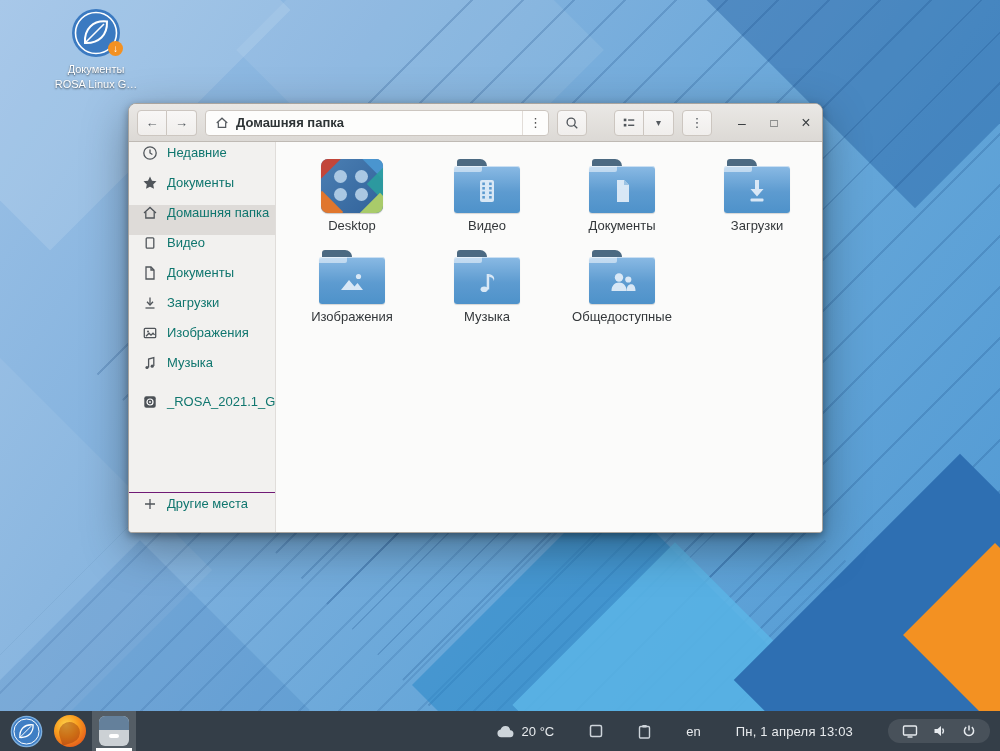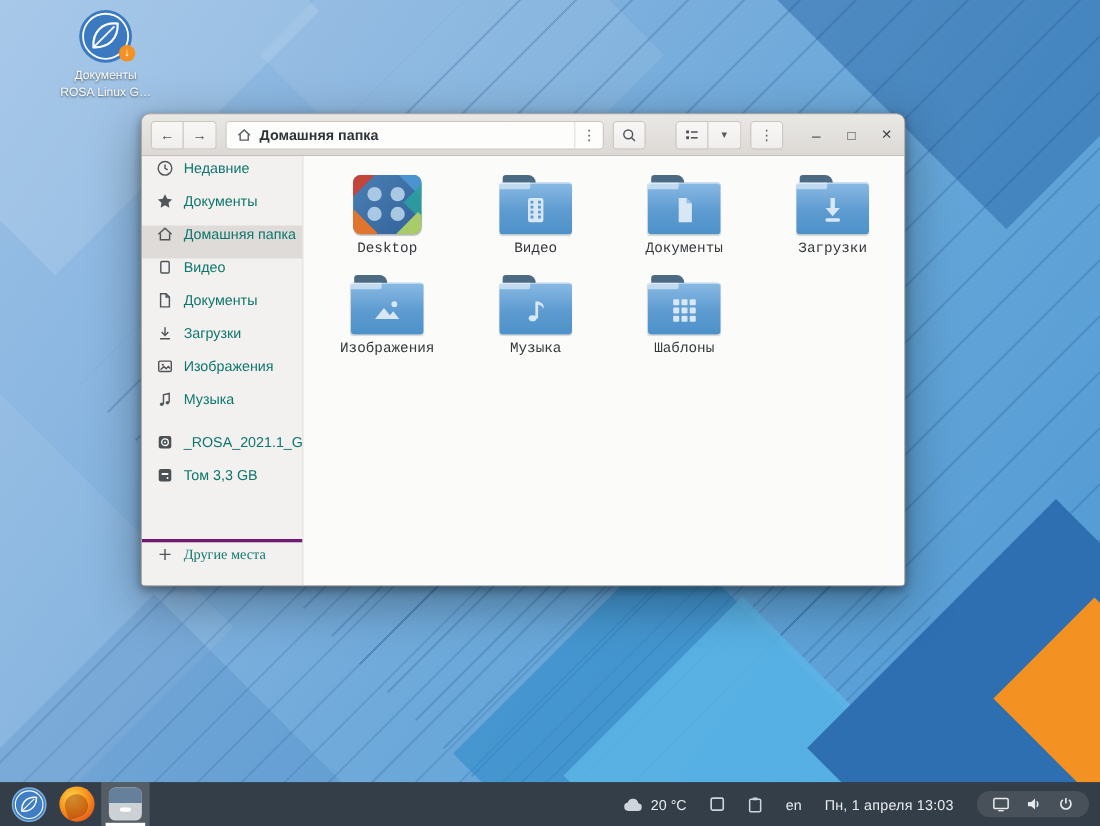--- a/index.html
+++ b/index.html
@@ -62,27 +62,27 @@
   .spacer { flex:1; }
 
   .win-body { flex:1; display:flex; min-height:0; }
   .sidebar { width:147px; flex:0 0 147px; background:#f2f1ef; border-right:1px solid #e0ddda;
     display:flex; flex-direction:column; padding-top:3px; overflow:hidden; }
   .side-row { height:30px; display:flex; align-items:flex-start; gap:9px; padding:0 8px 0 13px;
     font-size:13px; color:#0f766e; cursor:pointer; white-space:nowrap; }
   .side-row.selected { background:#dedbd8; }
   .side-row .ic { width:16px; height:16px; flex:0 0 16px; display:flex; }
   .side-devices { margin-top:9px; }
-  .side-bottom { margin-top:auto; border-top:3px solid #701a75; padding:3px 0 6px;font-family:Liberation Serif, serif; }
+  .side-bottom { margin-top:auto; border-top:1px solid #701a75; padding:3px 0 6px; }
   .side-row .ic svg { width:16px; height:16px; }
 
   .content { flex:1; background:#fbfbfa; padding:13px 0 0 17px; }
   .file-grid { display:grid; grid-template-columns:repeat(4,118px); column-gap:17px; row-gap:9px; }
   .file-item { display:flex; flex-direction:column; align-items:center; cursor:pointer; padding:4px 0; }
-  .file-item .lbl { margin-top:5px; font-size:13px; color:#33373a; text-align:center;font-family:Liberation Mono, monospace; }
+  .file-item .lbl { margin-top:5px; font-size:13px; color:#33373a; text-align:center; }
 
   
   .folder { position:relative; width:66px; height:54px; }
   .folder .tab { position:absolute; top:0; left:3px; width:30px; height:15px;
     background:#4c6a82; border-radius:3px 7px 0 0; }
   .folder .fbody { position:absolute; top:7px; left:0; right:0; bottom:0;
     background:linear-gradient(180deg,#8abae4 0%,#5d9bd0 55%,#4e92ca 100%);
     border-radius:3px; box-shadow:inset 0 1px 0 rgba(255,255,255,.55), 0 1px 1px rgba(0,0,0,.15); }
   .folder .fbody::before { content:""; position:absolute; top:0; left:0; width:28px; height:6px;
     background:rgba(255,255,255,.5); border-radius:3px 0 2px 0; }
@@ -102,21 +102,21 @@
     background:rgba(176,204,230,.95); }
 
   
   .taskbar { position:absolute; left:0; bottom:0; width:1000px; height:40px; background:#343e48;
     display:flex; align-items:center; padding:0 10px 0 4px; color:#e8ebee; }
   .task-app { position:relative; height:40px; width:44px; display:flex; align-items:center;
     justify-content:center; cursor:pointer; }
   .task-app.active { background:rgba(255,255,255,.16); }
   .task-app.active::after { content:""; position:absolute; left:4px; right:4px; bottom:0;
     height:3px; background:#fff; }
-  .tray { display:flex; align-items:center; gap:21px; margin-left:auto; }
+  .tray { display:flex; align-items:center; gap:35px; margin-left:auto; }
   .tray .item { display:flex; align-items:center; gap:7px; font-size:13px; cursor:pointer; }
   .datetime { font-size:13px; font-weight:400; letter-spacing:.2px; cursor:pointer; }
   .pill { display:flex; align-items:center; gap:15px; background:rgba(255,255,255,.10);
     border-radius:15px; padding:5px 14px; cursor:pointer; }
   .ff-icon { width:32px; height:32px; border-radius:50%;
     background:radial-gradient(circle at 38% 32%, #ffd54d 0%, #f89c1e 40%, #e8631c 75%, #cf4d12 100%);
     position:relative; overflow:hidden; }
   .ff-icon::after { content:""; position:absolute; left:5px; top:7px; width:21px; height:21px;
     border-radius:50% 50% 50% 0; background:rgba(150,55,10,.45); transform:rotate(-18deg); }
   .files-icon { width:30px; height:30px; border-radius:6px; overflow:hidden; position:relative;
@@ -299,30 +299,20 @@
     <span class="ic">
                 <svg viewBox="0 0 16 16">
                   <rect x="2.3" y="2.3" width="11.4" height="11.4" rx="2" fill="#4c5156"></rect>
                   <circle cx="8" cy="8" r="3" fill="none" stroke="#fff" stroke-width="1.2"></circle>
                   <circle cx="8" cy="8" r=".9" fill="#fff"></circle>
                 </svg>
               </span>
     <span class="side-lbl">_ROSA_2021.1_GNO</span>
   </div>
 
-  <div class="side-row">
-    <span class="ic">
-                <svg viewBox="0 0 16 16">
-                  <rect x="2.3" y="2.3" width="11.4" height="11.4" rx="2" fill="#4c5156"></rect>
-                  <rect x="4.8" y="6" width="6.4" height="1.8" rx=".9" fill="#fff"></rect>
-                  <circle cx="10.3" cy="10.5" r=".9" fill="#fff"></circle>
-                </svg>
-              </span>
-    <span class="side-lbl">Том 3,3 GB</span>
-  </div>
 </div>
         <div class="side-bottom">
           <div class="side-row">
             <span class="ic">
                 <svg viewBox="0 0 16 16" fill="none" stroke="#50555a" stroke-width="1.3">
                   <path d="M8 3 v10 M3 8 h10"></path>
                 </svg>
               </span>
             <span>Другие места</span>
           </div>
@@ -430,45 +420,38 @@
                       <ellipse cx="12.2" cy="22.3" rx="3.6" ry="2.8" fill="#e3eef8" opacity="0.92"></ellipse>
                       <rect x="14.7" y="7" width="2.5" height="15.5" fill="#e3eef8" opacity="0.92"></rect>
                       <path d="M17.2 7 c4 1 6 3.5 4.6 7 -0.2 -2.6 -2.2 -3.8 -4.6 -4 Z" fill="#e3eef8" opacity="0.92"></path>
                     </svg>
                   </div>
                 </div>
               </div>
     <div class="lbl">Музыка</div>
   </div>
 
-
   <div class="file-item">
     <div class="icon-slot">
                 <div class="folder">
                   <div class="tab"></div>
                   <div class="fbody"></div>
       <div class="emblem">
                     <svg width="30" height="30" viewBox="0 0 30 30">
-                      <g fill="#e3eef8" opacity="0.92">
-                        <rect x="5" y="5" width="5.5" height="5.5" rx="1"></rect>
-                        <rect x="12.5" y="5" width="5.5" height="5.5" rx="1"></rect>
-                        <rect x="20" y="5" width="5.5" height="5.5" rx="1"></rect>
-                        <rect x="5" y="12.5" width="5.5" height="5.5" rx="1"></rect>
-                        <rect x="12.5" y="12.5" width="5.5" height="5.5" rx="1"></rect>
-                        <rect x="20" y="12.5" width="5.5" height="5.5" rx="1"></rect>
-                        <rect x="5" y="20" width="5.5" height="5.5" rx="1"></rect>
-                        <rect x="12.5" y="20" width="5.5" height="5.5" rx="1"></rect>
-                        <rect x="20" y="20" width="5.5" height="5.5" rx="1"></rect>
-                      </g>
+                      <circle cx="12" cy="10.5" r="4.2" fill="#e3eef8" opacity="0.92"></circle>
+                      <path d="M4.5 24 c0-5.5 3.2-8.5 7.5-8.5 s7.5 3 7.5 8.5 Z" fill="#e3eef8" opacity="0.92"></path>
+                      <circle cx="21.3" cy="12.5" r="3.1" fill="#e3eef8" opacity="0.92"></circle>
+                      <path d="M19.5 24 c0-4.2 1.8-6.8 4.8-6.8 2.6 0 4.2 2.6 4.2 6.8 Z" fill="#e3eef8" opacity="0.92"></path>
                     </svg>
                   </div>
                 </div>
               </div>
-    <div class="lbl">Шаблоны</div>
-  </div>
+    <div class="lbl">Общедоступные</div>
+  </div>
+
 </div>
       </div>
     </div>
   </div>
 
   <div class="taskbar">
     <div class="task-app">
       <svg width="33" height="33" viewBox="0 0 50 50">
         <circle cx="25" cy="25" r="23" fill="#3f7ec4" stroke="#7fb0de" stroke-width="2"></circle>
         <circle cx="25" cy="25" r="19" fill="none" stroke="#ffffff" stroke-width="1.5"></circle>

